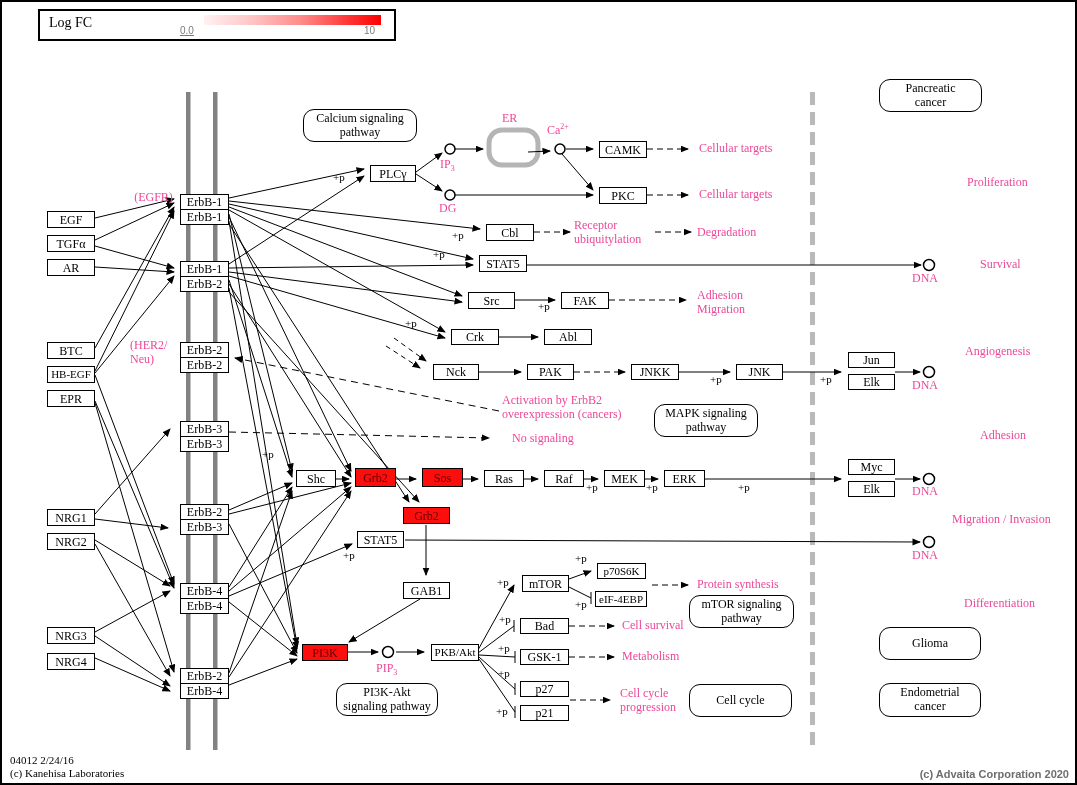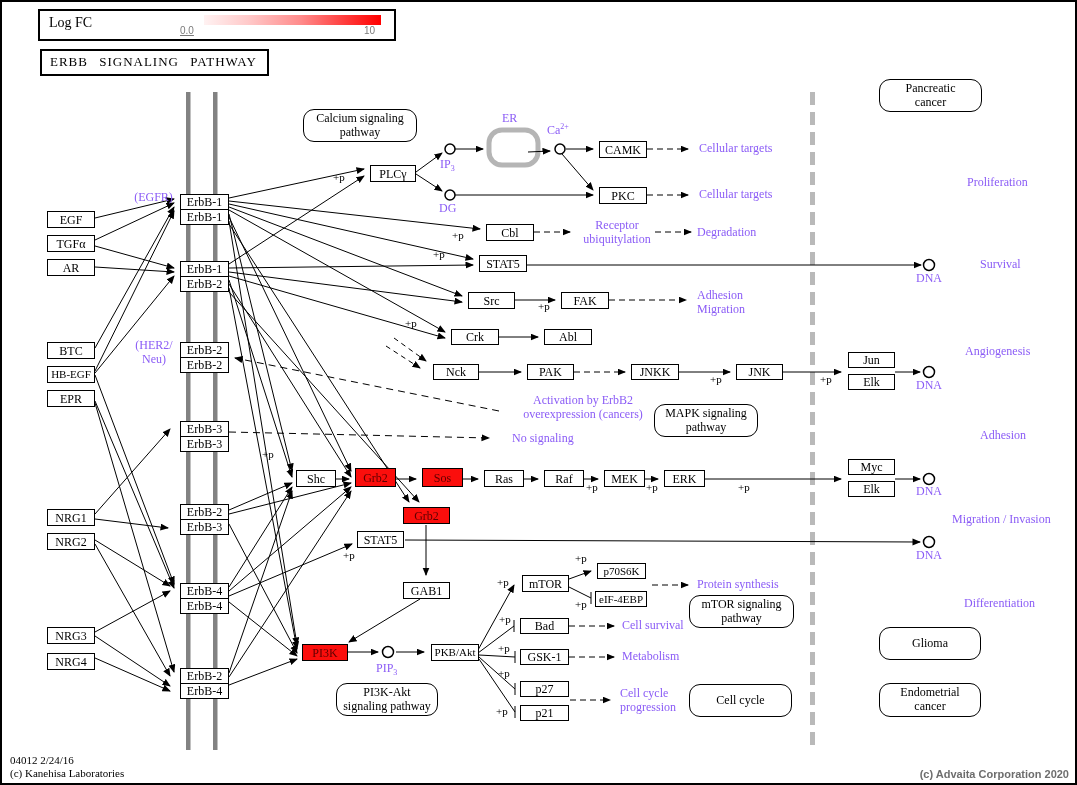--- a/index.html
+++ b/index.html
@@ -2,22 +2,22 @@
 <html style="--highlight: #fb0e0c; --highlight-text: #5e0000; --membrane: #828282; --nuclear-membrane: #b9b9b9; --er-stroke: #b5b5b5;"><head>
 <meta charset="utf-8">
 <style>
   html,body{margin:0;padding:0;background:#fff;}
   .stage{position:relative;width:1077px;height:785px;background:#fff;border:2px solid #000;box-sizing:border-box;overflow:hidden;font-family:"Liberation Serif",serif;}
   svg.edges{position:absolute;left:0;top:0;z-index:1;}
   .bx{position:absolute;box-sizing:border-box;border:1px solid #000;background:#fff;display:flex;align-items:center;justify-content:center;font:12px/1 "Liberation Serif",serif;z-index:2;}
   .sm{font-size:11px;}
   .hl{background:var(--highlight);color:var(--highlight-text);}
   .rbx{position:absolute;box-sizing:border-box;border:1px solid #000;border-radius:11px;background:#fff;display:flex;align-items:center;justify-content:center;text-align:center;white-space:pre-line;font:12px/1.15 "Liberation Serif",serif;z-index:2;}
-  .tx{position:absolute;font:12px/1.15 "Liberation Serif",serif;color:#8b5cf6;white-space:pre-line;z-index:2;}
-  .ctr{text-align:center;}
+  .tx{position:absolute;font:12px/1.15 "Liberation Serif",serif;color:#ec4899;white-space:pre-line;z-index:2;}
+  .ctr{}
   .rt{text-align:center;}
   .pp{position:absolute;font:11px/1 "Liberation Serif",serif;z-index:2;}
   .legend{position:absolute;left:36px;top:7px;width:354px;height:28px;border:2px solid #000;background:#fff;z-index:3;}
   .legend .lab{position:absolute;left:9px;top:4px;font:14px "Liberation Serif",serif;}
   .legend .grad{position:absolute;left:164px;top:4px;width:177px;height:10px;background:linear-gradient(to right,#fff2f2,#ffc9c9 25%,#ff8a8a 55%,#ff3b3b 80%,#ff0000);}
   .legend .min{position:absolute;left:140px;top:14px;font:10px "Liberation Sans",sans-serif;color:#7a7a7a;text-decoration:underline;}
   .legend .max{position:absolute;left:324px;top:14px;font:10px "Liberation Sans",sans-serif;color:#7a7a7a;}
   .titlebox{position:absolute;left:38px;top:47px;border:2px solid #000;background:#fff;padding:3px 10px 4px 8px;font:13px "Liberation Serif",serif;word-spacing:7px;letter-spacing:1px;z-index:3;}
   .footer{position:absolute;left:8px;top:752px;font:11px/1.2 "Liberation Serif",serif;z-index:3;}
   .advaita{position:absolute;right:6px;top:766px;font:bold 11px "Liberation Sans",sans-serif;color:#6d6d6d;z-index:3;}
@@ -169,21 +169,20 @@
       <circle cx="927" cy="540" r="5.5"></circle>
     </g>
   </svg>
 
   <div class="legend">
     <span class="lab">Log FC</span>
     <span class="grad"></span>
     <span class="min">0.0</span>
     <span class="max">10</span>
   </div>
-  <div class="titlebox">ERBB SIGNALING PATHWAY</div>
 
   <div class="bx" style="left:45px;top:209px;width:48px;height:17px">EGF</div>
   <div class="bx" style="left:45px;top:233px;width:48px;height:17px">TGFα</div>
   <div class="bx" style="left:45px;top:257px;width:48px;height:17px">AR</div>
   <div class="bx" style="left:45px;top:340px;width:48px;height:17px">BTC</div>
   <div class="bx sm" style="left:45px;top:364px;width:48px;height:17px">HB-EGF</div>
   <div class="bx" style="left:45px;top:388px;width:48px;height:17px">EPR</div>
   <div class="bx" style="left:45px;top:507px;width:48px;height:17px">NRG1</div>
   <div class="bx" style="left:45px;top:531px;width:48px;height:17px">NRG2</div>
   <div class="bx" style="left:45px;top:625px;width:48px;height:17px">NRG3</div>

